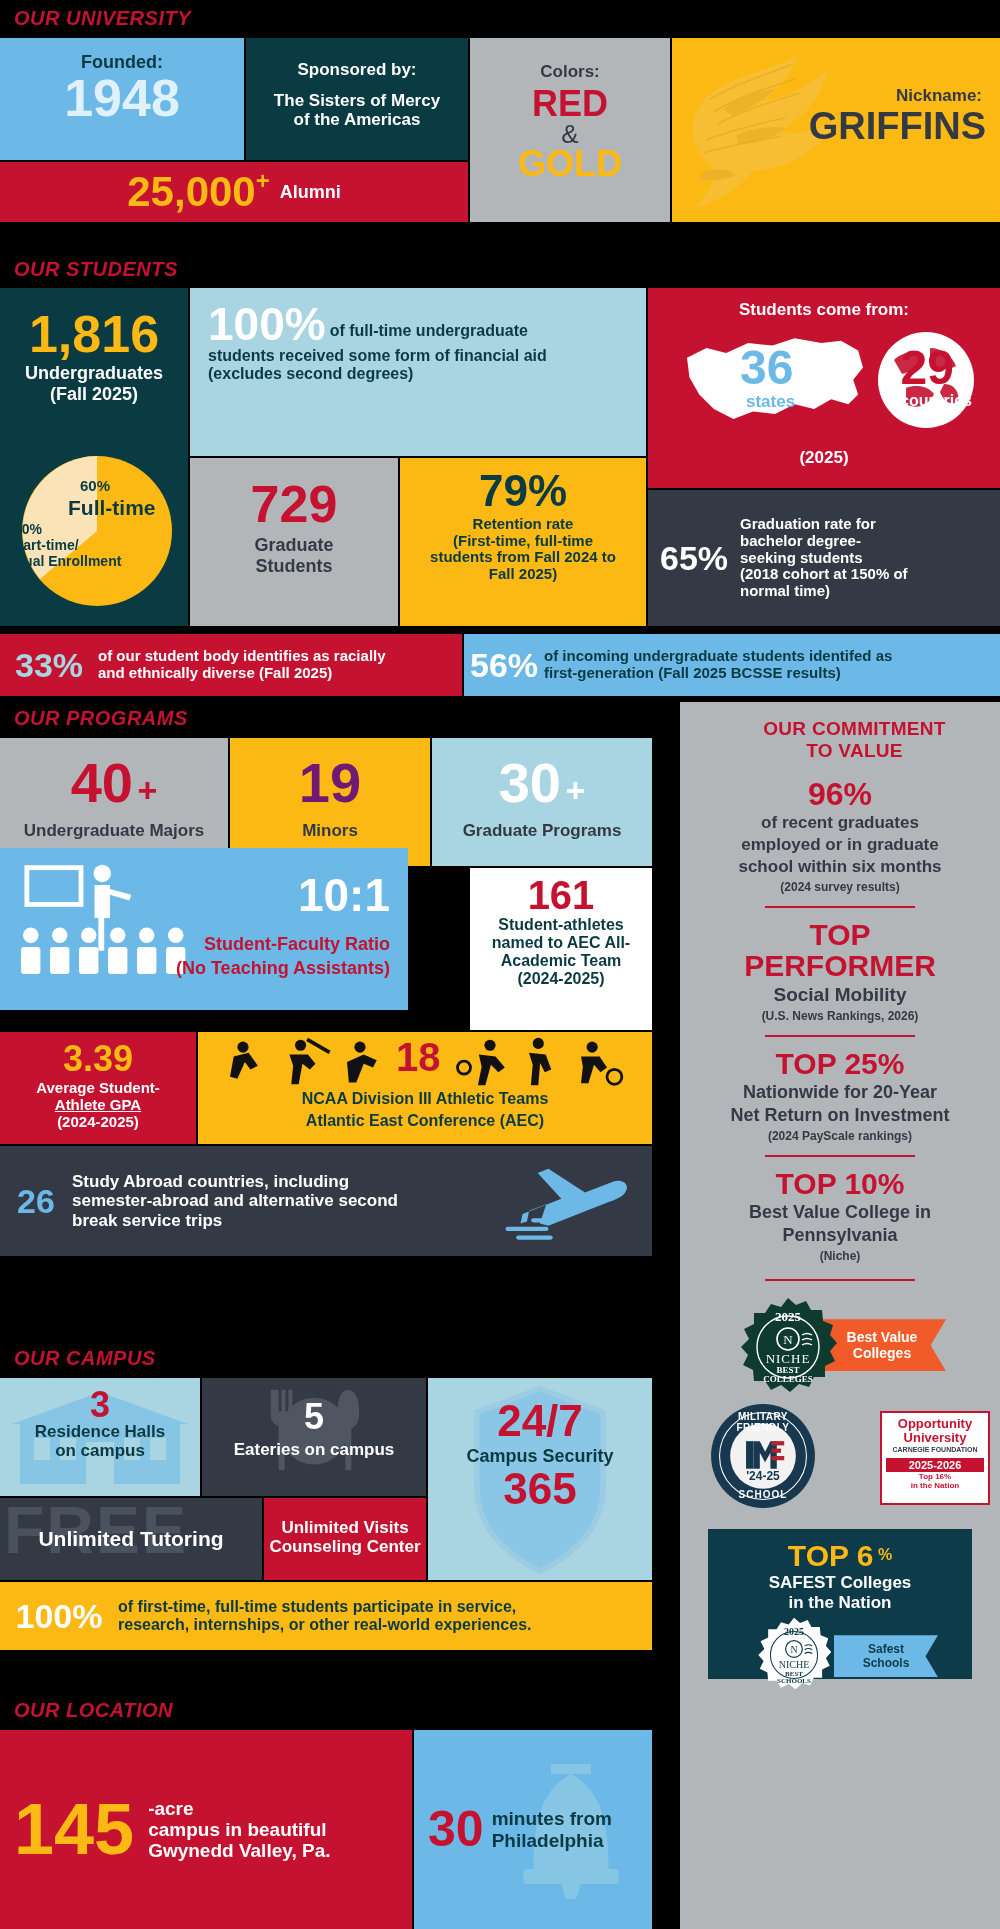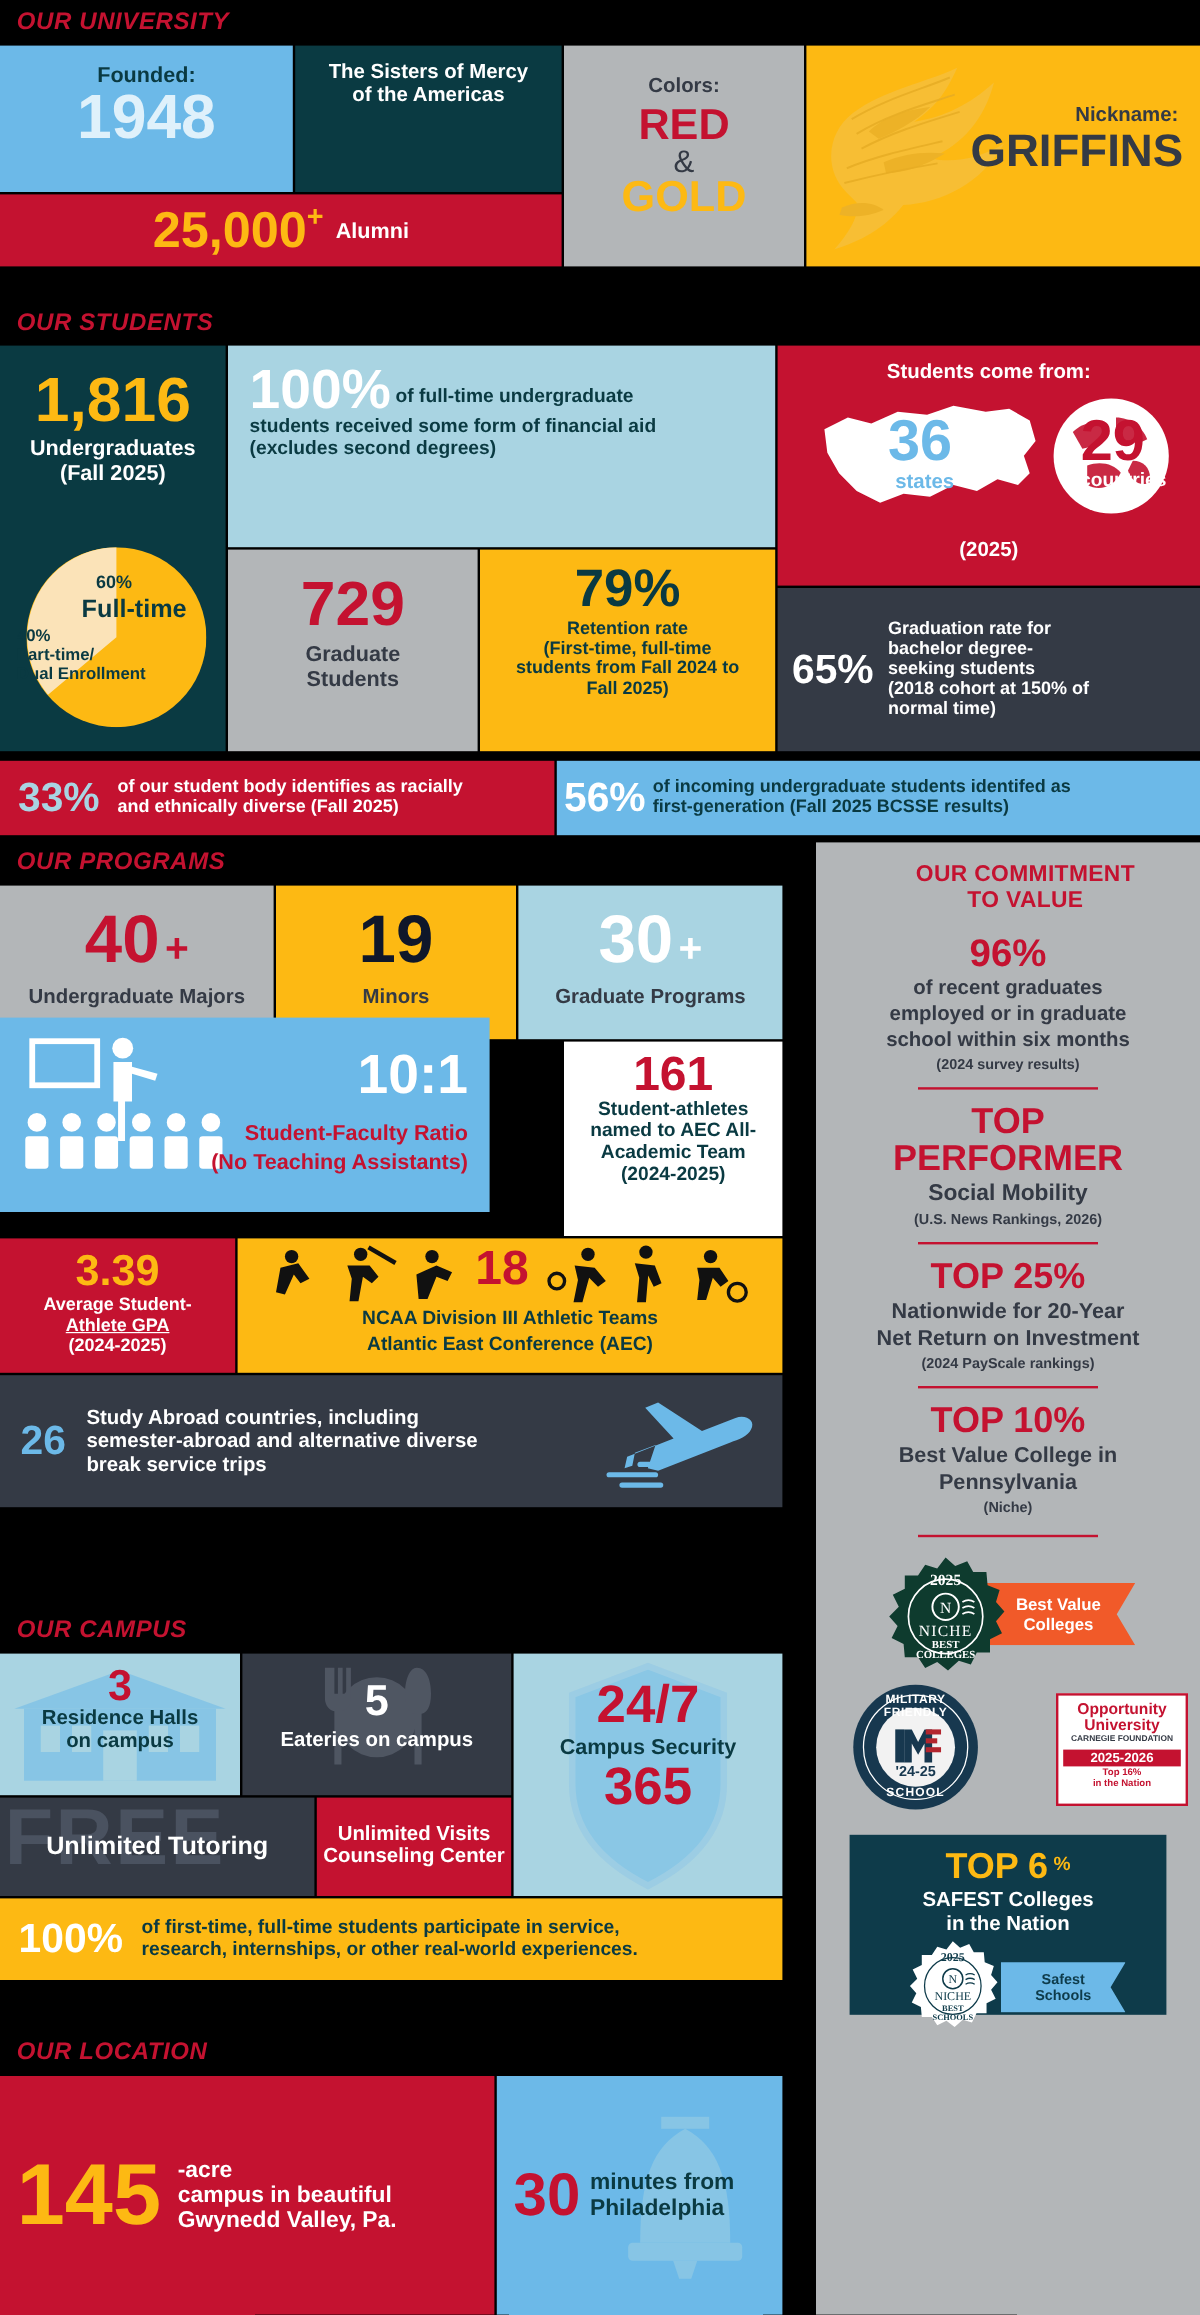--- a/index.html
+++ b/index.html
@@ -25,21 +25,21 @@
   .big { font-weight:bold; line-height:.95; }
   .lbl { font-weight:bold; line-height:1.12; }
 
   
   .bg-red{background:#c41230;} .bg-gold{background:#fdb913;}
   .bg-ltblue{background:#6cb9e8;} .bg-paleblue{background:#a9d4e2;}
   .bg-navy{background:#0a3a42;} .bg-charcoal{background:#343a45;}
   .bg-grey{background:#b3b6b8;} .bg-white{background:#fff;}
   .t-red{color:#c41230;} .t-gold{color:#fdb913;} .t-white{color:#fff;}
   .t-navy{color:#0a3a42;} .t-dark{color:#343a45;} .t-ltblue{color:#6cb9e8;}
-  .t-cream{color:#0f172a;}
+  .t-cream{color:#701a75;}
 
   
   .rail {
     position:absolute; right:0; width:320px;
     background:#b3b6b8;
   }
   .rail-hd {
     color:#c41230; font-weight:bold; text-align:center;
     font-size:19px; line-height:1.15; padding-top:16px; letter-spacing:.3px;padding-left:29px;
   }
@@ -60,20 +60,21 @@
   <div class="band-title" style="position:absolute;left:0;top:0;width:1000px;height:36px;font-size:20px;">
     <span>OUR UNIVERSITY</span>
   </div>
 
   <div class="cell bg-ltblue" style="position:absolute;left:0;top:38px;width:244px;height:122px;text-align:center;">
     <div class="lbl t-navy" style="font-size:18px;padding-top:14px;">Founded:</div>
     <div class="big" style="font-size:52px;color:#dff1fb;margin-top:2px;">1948</div>
   </div>
 
   <div class="cell bg-navy" style="position:absolute;left:246px;top:38px;width:222px;height:122px;text-align:center;">
+    <div class="lbl t-white" style="font-size:17px;padding-top:22px;">Sponsored by:</div>
     <div class="lbl t-white" style="font-size:17px;margin-top:12px;">The Sisters of Mercy</div>
     <div class="lbl t-white" style="font-size:17px;">of the Americas</div>
   </div>
 
   <div class="cell bg-red" style="position:absolute;left:0;top:162px;width:468px;height:60px;display:flex;align-items:center;justify-content:center;">
     <span class="big t-gold" style="font-size:42px;">25,000</span>
     <span class="big t-gold" style="font-size:24px;align-self:flex-start;margin-top:8px;">+</span>
     <span class="lbl t-white" style="font-size:18px;margin-left:10px;">Alumni</span>
   </div>
 
@@ -410,21 +411,21 @@
     </div>
     <div class="big t-red" style="position:absolute;left:198px;top:6px;font-size:40px;">18</div>
     <div class="lbl t-navy" style="position:absolute;left:0;right:0;top:58px;text-align:center;font-size:16px;">NCAA Division III Athletic Teams</div>
     <div class="lbl t-navy" style="position:absolute;left:0;right:0;top:80px;text-align:center;font-size:16px;">Atlantic East Conference (AEC)</div>
   </div>
 
   <div class="cell bg-charcoal" style="position:absolute;left:0;top:1146px;width:652px;height:110px;display:flex;align-items:center;">
     <div class="big t-ltblue" style="font-size:34px;width:72px;text-align:center;flex:none;">26</div>
     <div style="flex:1;">
       <div class="lbl t-white" style="font-size:17px;">Study Abroad countries, including</div>
-      <div class="lbl t-white" style="font-size:17px;">semester-abroad and alternative diverse</div>
+      <div class="lbl t-white" style="font-size:17px;">semester-abroad and alternative second</div>
       <div class="lbl t-white" style="font-size:17px;">break service trips</div>
     </div>
     <svg viewBox="0 0 130 80" style="width:150px;height:86px;flex:none;margin-right:6px;">
       <path fill="#6cb9e8" d="M20 52 l36 -14 l-22 -24 l10 -4 l34 22 l26 -10 c8 -3 16 2 12 9 c-2 5 -10 8 -16 10 l-56 22 l-8 -2 l6 -18 l-16 6 l-2 10 l-6 2 z"></path>
       <g stroke="#6cb9e8" stroke-width="4" stroke-linecap="round">
         <path d="M6 66 h36"></path>
           <path d="M16 74 h30"></path>
           <path d="M30 58 h18"></path>
       </g>
     </svg>

